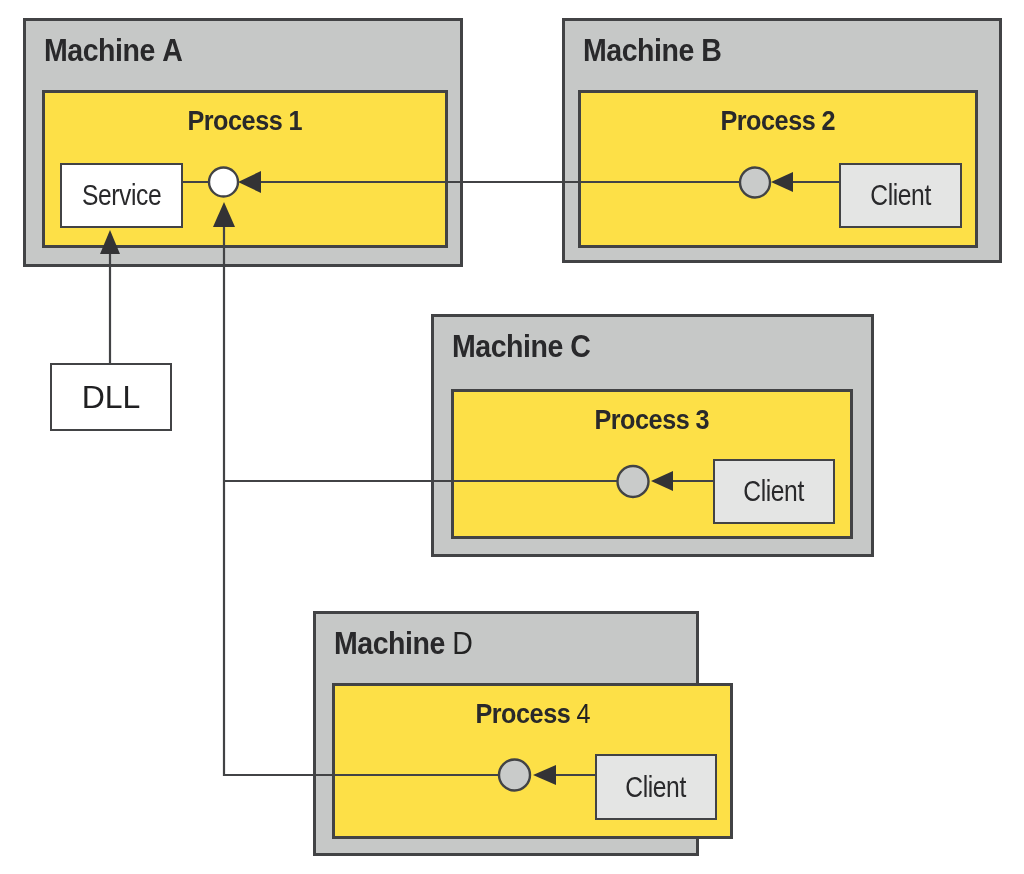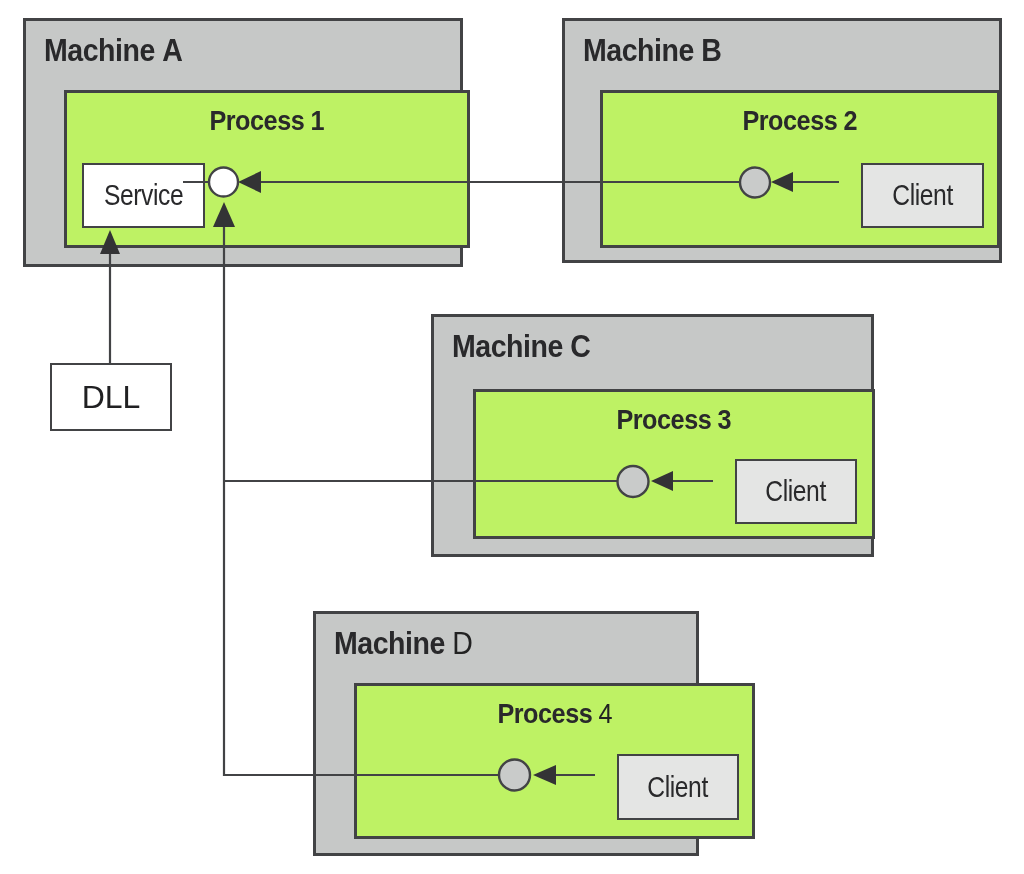--- a/index.html
+++ b/index.html
@@ -1,21 +1,21 @@
 <!DOCTYPE html>
 <html><head>
 <meta charset="utf-8">
 <style>
   html,body { margin:0; padding:0; background:#ffffff; }
   #canvas {
     position:relative; width:1024px; height:874px; background:#ffffff;
     font-family:"Liberation Sans", sans-serif; overflow:hidden;
   }
   .machine { position:absolute; background:#c6c8c7; border:3px solid #424345; box-sizing:border-box; }
-  .process { position:absolute; background:#bef264; border:3px solid #424345; box-sizing:border-box;margin-left:22px; }
+  .process { position:absolute; background:#fde047; border:3px solid #424345; box-sizing:border-box; }
   .smallbox {
     position:absolute; box-sizing:border-box; border:2.5px solid #424345;
     display:flex; align-items:center; justify-content:center;
   }
   .service-box, .dll-box { background:#ffffff; }
   .client-box { background:#e4e5e4; }
 
   .machine-label {
     position:absolute; left:18px; top:12px; white-space:nowrap;
     font-size:31px; font-weight:bold; letter-spacing:-0.5px; color:#29292b;

